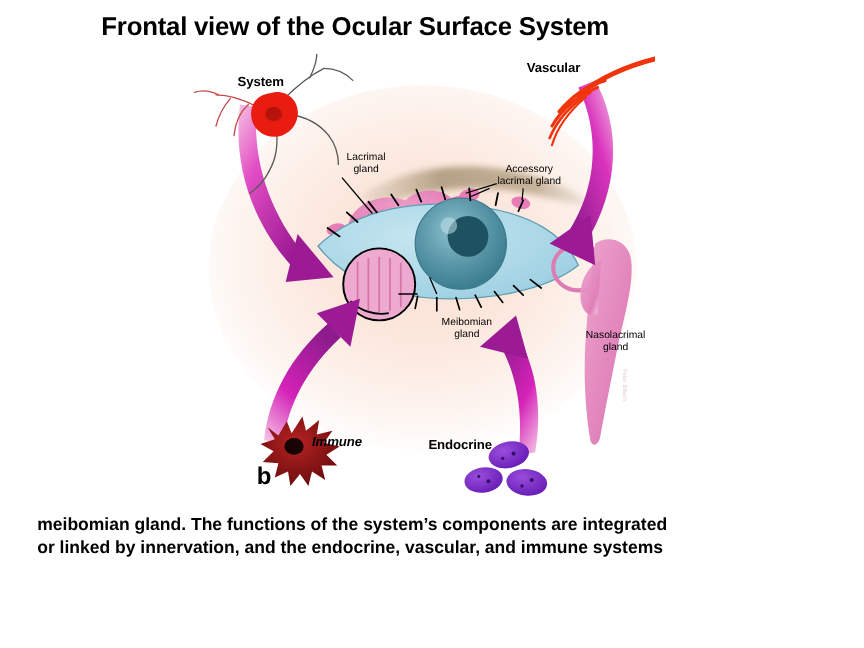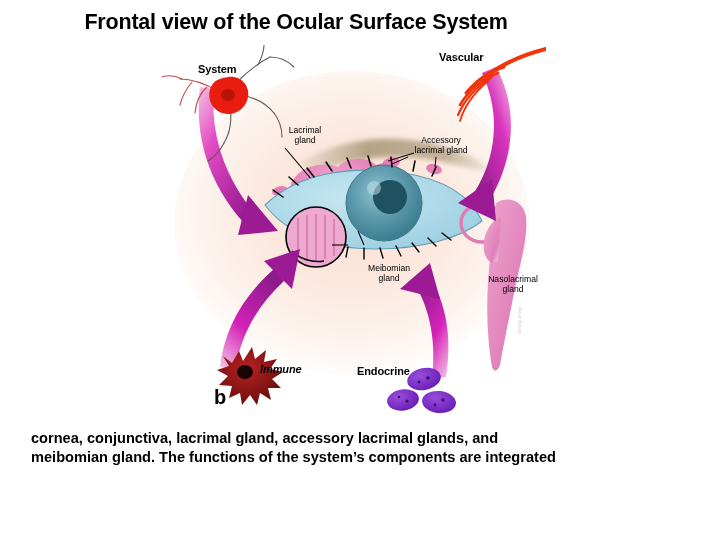--- a/index.html
+++ b/index.html
@@ -348,15 +348,15 @@
     <span>Nasolacrimal</span><br>
     <span>gland</span>
   </div>
 
   <div class="fig-label lbl-panel" id="label-panel-b">b</div>
 
   <div id="figure-watermark">Peter Bilson</div>
 </div>
 
 <div id="caption-block">
-  <span class="caption-line">cornea, conjunctiva, lacrimal gland, accessory lacrimal glands, and</span>
   <span class="caption-line">meibomian gland. The functions of the system’s components are integrated</span>
+  <span class="caption-line">or linked by innervation, and the endocrine, vascular, and immune systems</span>
 </div>
 
 </body></html>

